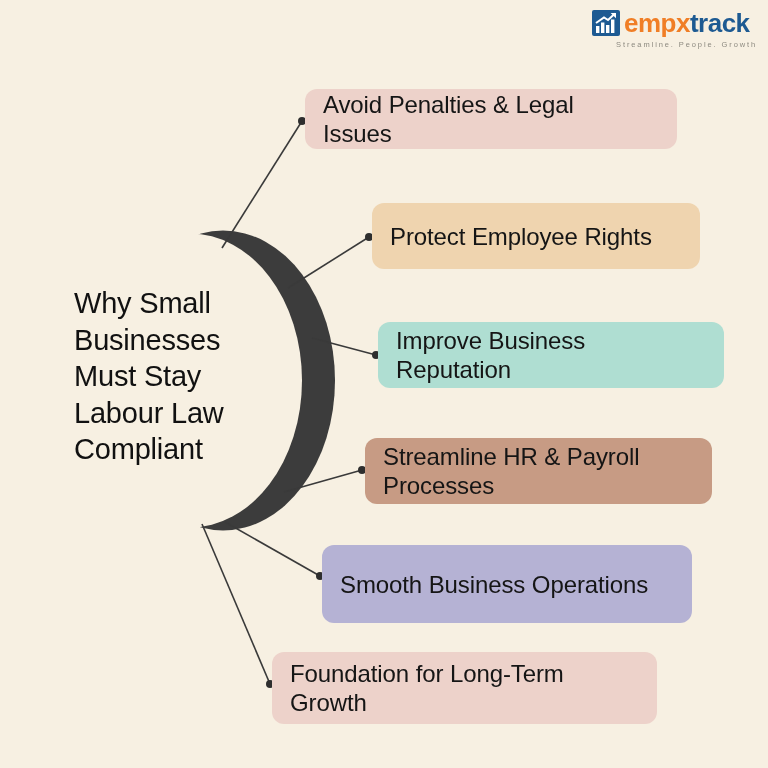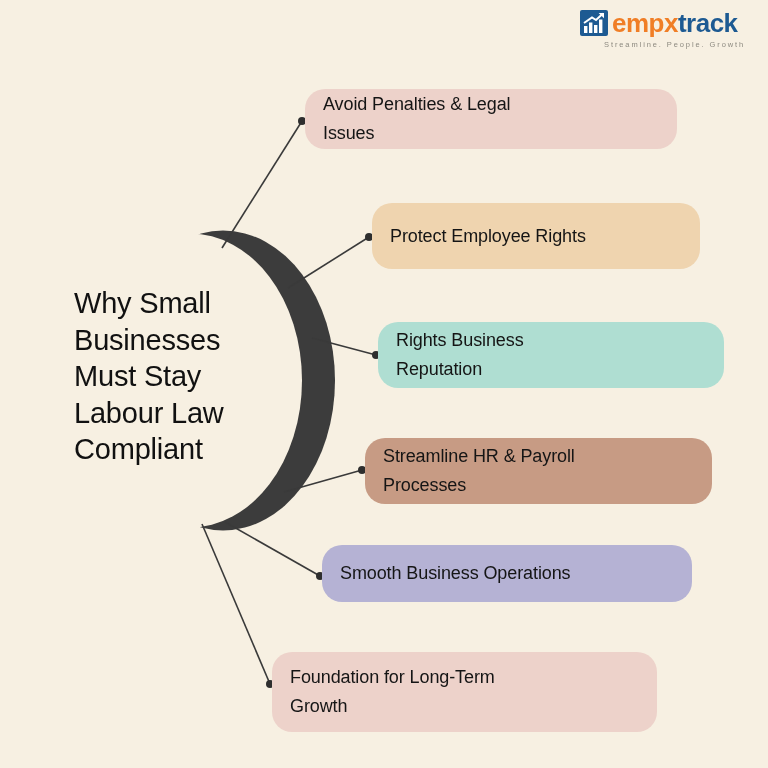--- a/index.html
+++ b/index.html
@@ -15,21 +15,21 @@
   #canvas {
     position: relative;
     width: 768px;
     height: 768px;
     background: #F7F0E2;
   }
 
   
   #logo {
     position: absolute;
-    left: 580px;
+    left: 592px;
     top: 8px;
     width: 172px;
     height: 46px;
   }
   #logo-mark {
     position: absolute;
     left: 0px;
     top: 2px;
     width: 28px;
     height: 26px;
@@ -83,25 +83,25 @@
     left: 0;
     top: 0;
     width: 768px;
     height: 768px;
   }
 
   
   .box {
     position: absolute;
     box-sizing: border-box;
-    border-radius: 20px;
+    border-radius: 12px;
     display: flex;
     align-items: center;
     color: #151515;
-    font-size: 18px;
+    font-size: 24px;
     line-height: 29px;
     letter-spacing: -0.1px;
     padding-left: 18px;
     padding-right: 14px;
     white-space: pre-line;
   }
 </style>
 </head>
 <body>
 
@@ -158,28 +158,28 @@
   </svg>
 
   <div class="box" style="left: 305px; top: 89px; width: 372px; height: 60px; background: rgb(237, 210, 202);">
     <span>Avoid Penalties &amp; Legal
 Issues</span>
   </div>
   <div class="box" style="left: 372px; top: 203px; width: 328px; height: 66px; background: rgb(239, 212, 175);">
     <span>Protect Employee Rights</span>
   </div>
   <div class="box" style="left: 378px; top: 322px; width: 346px; height: 66px; background: rgb(175, 222, 210);">
-    <span>Rights Business
+    <span>Improve Business
 Reputation</span>
   </div>
   <div class="box" style="left: 365px; top: 438px; width: 347px; height: 66px; background: rgb(199, 155, 132);">
     <span>Streamline HR &amp; Payroll
 Processes</span>
   </div>
-  <div class="box" style="left: 322px; top: 545px; width: 370px; height: 57px; background: rgb(181, 178, 212);">
+  <div class="box" style="left: 322px; top: 545px; width: 370px; height: 78px; background: rgb(181, 178, 212);">
     <span>Smooth Business Operations</span>
   </div>
-  <div class="box" style="left: 272px; top: 652px; width: 385px; height: 80px; background: rgb(237, 210, 202);">
+  <div class="box" style="left: 272px; top: 652px; width: 385px; height: 72px; background: rgb(237, 210, 202);">
     <span>Foundation for Long-Term
 Growth</span>
   </div>
 
 </div>
 
 </body></html>

